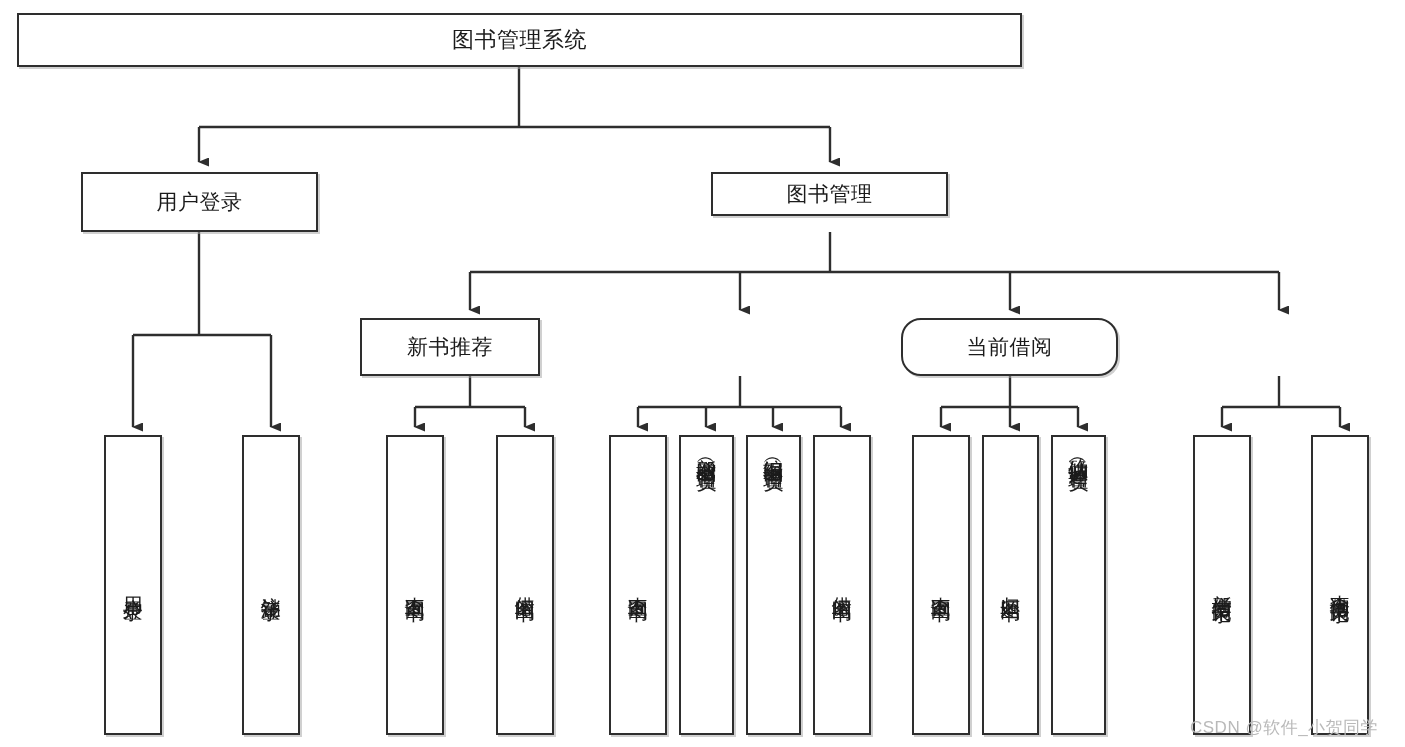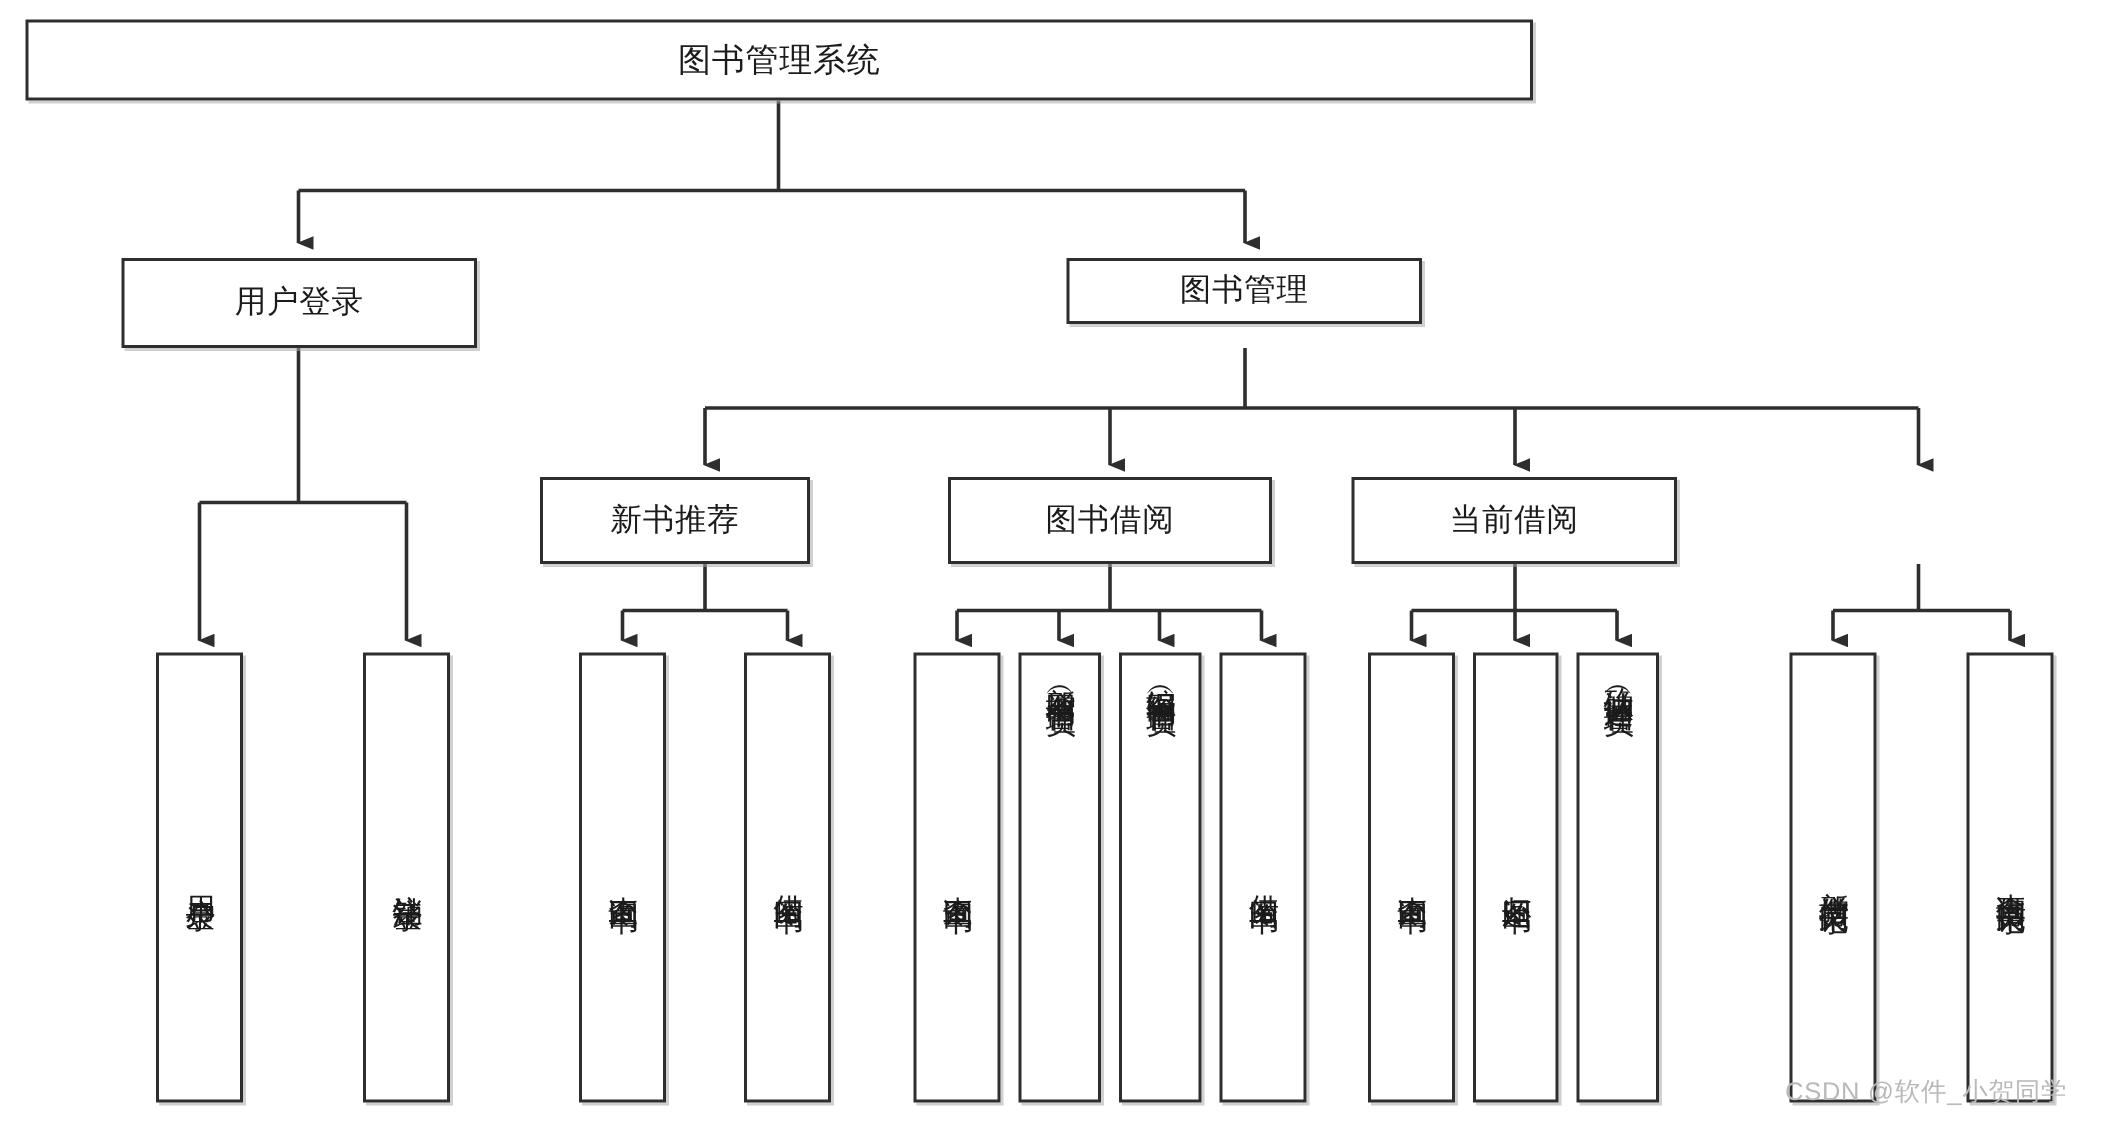--- a/index.html
+++ b/index.html
@@ -139,24 +139,21 @@
   <div class="node horiz" style="left:81px; top:172px; width:237px; height:60px;">
     <span class="label">用户登录</span>
   </div>
   <div class="node horiz" style="left:711px; top:172px; width:237px; height:44px;">
     <span class="label">图书管理</span>
   </div>
 
   <div class="node horiz" style="left:360px; top:318px; width:180px; height:58px;">
     <span class="label">新书推荐</span>
   </div>
-  <div class="node horiz" style="left:632px; top:318px; width:216px; height:58px;">
-    <span class="label">图书借阅</span>
-  </div>
-  <div class="node horiz" style="left:901px; top:318px; width:217px; height:58px;">
+  <div class="node horiz" style="left:901px; top:318px; width:217px; height:58px;border-radius:20px;">
     <span class="label">当前借阅</span>
   </div>
 
   <div class="node vert centered" style="left:104px; top:435px; width:58px; height:300px;">
     <span class="label">用户登录</span>
   </div>
   <div class="node vert centered" style="left:242px; top:435px; width:58px; height:300px;">
     <span class="label">注销登录</span>
   </div>
 

